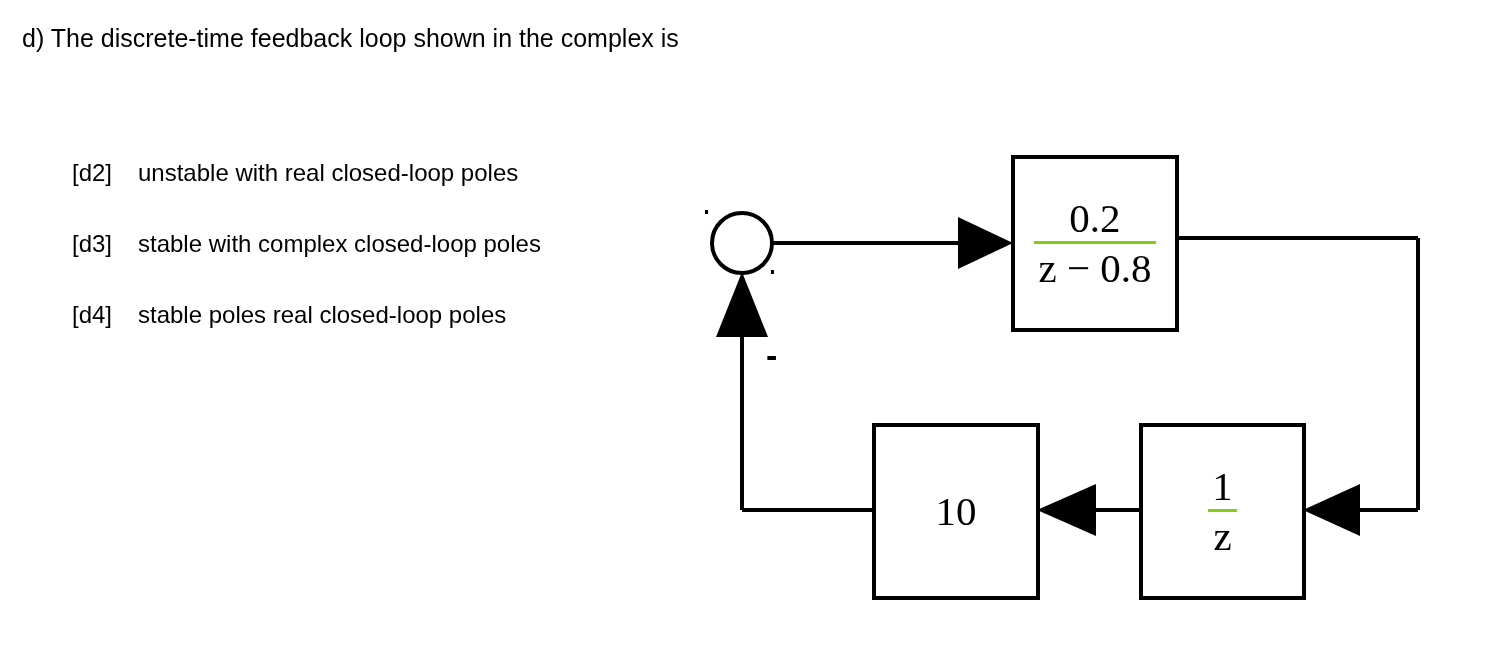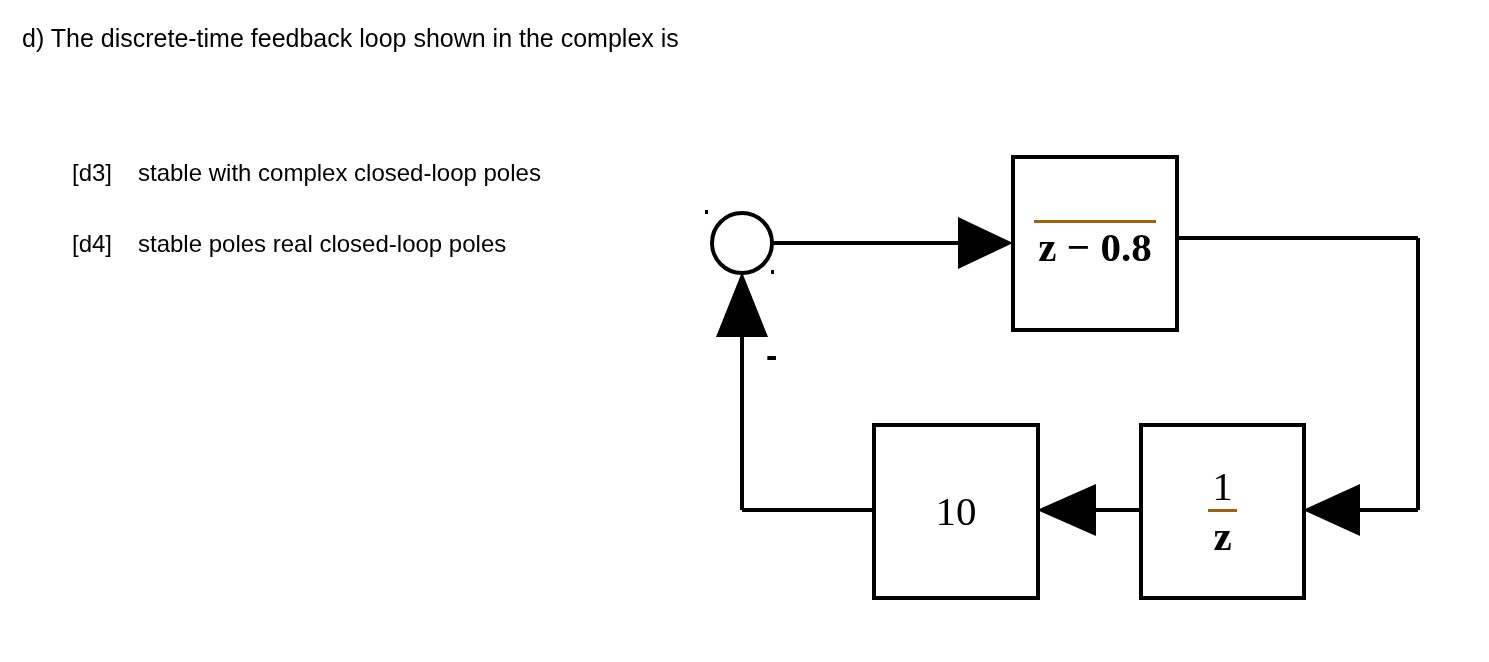--- a/index.html
+++ b/index.html
@@ -74,23 +74,22 @@
     display: inline-block;
     text-align: center;
     vertical-align: middle;
   }
   .frac .num {
     display: block;
     padding: 0 4px 2px 4px;
   }
   .frac .den {
     display: block;
-    border-top: 3px solid #a16207;
+    border-top: 3px solid #84cc16;
     padding: 4px 4px 0 4px;
-    font-weight: bold;
   }
 
   
   #tf-block-label {
     left: 1013px;
     top: 157px;
     width: 164px;
     height: 173px;
     display: flex;
     align-items: center;
@@ -131,20 +130,24 @@
   }
 </style>
 </head>
 <body>
 
 <div id="question-prompt">d) The discrete-time feedback loop shown in the complex is</div>
 
 <div id="options-list">
 
 
+  <div class="option-row">
+    <span class="option-tag">[d2]</span>
+    <span class="option-text">unstable with real closed-loop poles</span>
+  </div>
 
   <div class="option-row">
     <span class="option-tag">[d3]</span>
     <span class="option-text">stable with complex closed-loop poles</span>
   </div>
 
   <div class="option-row">
     <span class="option-tag">[d4]</span>
     <span class="option-text">stable poles real closed-loop poles</span>
   </div>
@@ -178,20 +181,21 @@
 
     <line x1="874" y1="510" x2="742" y2="510" stroke="#000000" stroke-width="4"></line>
     <line x1="742" y1="510" x2="742" y2="335" stroke="#000000" stroke-width="4"></line>
     <polygon points="716,337 742,272 768,337" fill="#000000"></polygon>
 
   </svg>
 </div>
 
 <div class="blk-label" id="tf-block-label">
   <span class="frac">
+    <span class="num">0.2</span>
     <span class="den">z − 0.8</span>
   </span>
 </div>
 
 <div class="blk-label" id="gain-block-label">10</div>
 
 <div class="blk-label" id="delay-block-label">
   <span class="frac">
     <span class="num">1</span>
     <span class="den">z</span>

